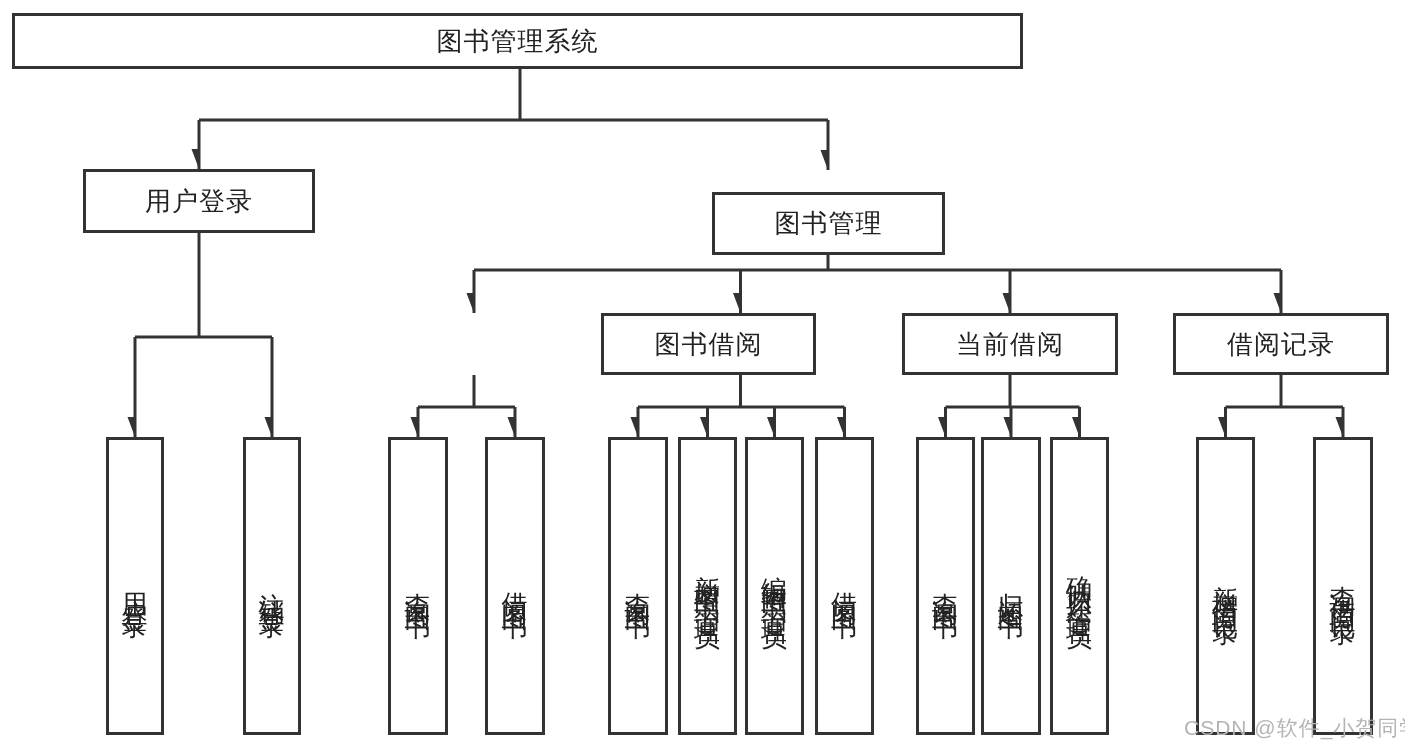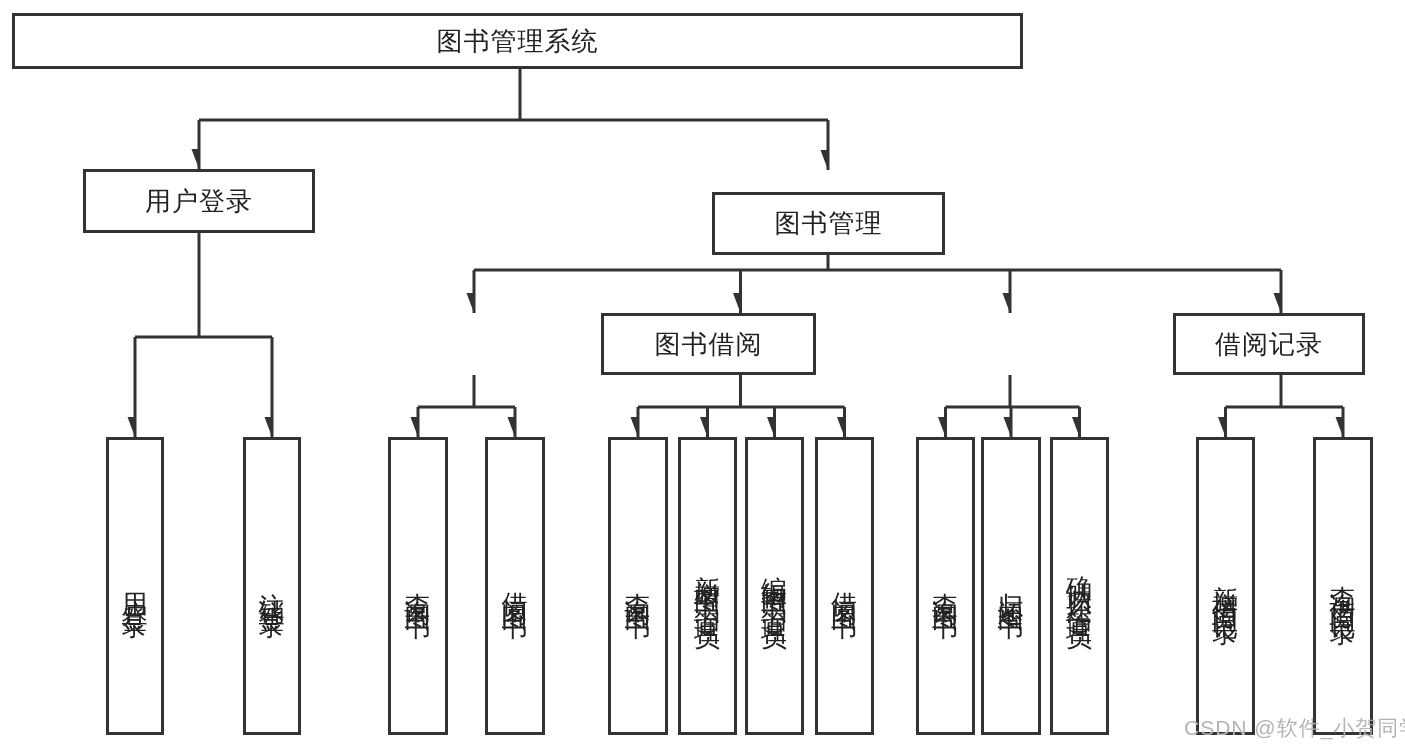--- a/index.html
+++ b/index.html
@@ -96,21 +96,22 @@
       <line x1="1343" y1="407" x2="1343" y2="437" marker-end="url(#arw)"></line>
     </g>
   </svg>
 
   <div class="node" style="left:12px; top:13px; width:1011px; height:56px;">图书管理系统</div>
 
   <div class="node" style="left:83px; top:169px; width:232px; height:64px;">用户登录</div>
   <div class="node" style="left:712px; top:170px; width:233px; height:63px;margin-top:22px;">图书管理</div>
 
   <div class="node" style="left:601px; top:313px; width:215px; height:62px;">图书借阅</div>
-  <div class="node" style="left:1173px; top:313px; width:192px; height:62px;">借阅记录</div>
+  <div class="node" style="left:902px; top:313px; width:216px; height:62px;">当前借阅</div>
+  <div class="node" style="left:1173px; top:313px; width:216px; height:62px;">借阅记录</div>
 
   <div class="node leaf" style="left:106px; top:437px; width:58px; height:298px;">用户登录</div>
   <div class="node leaf" style="left:243px; top:437px; width:58px; height:298px;">注销登录</div>
 
   <div class="node leaf" style="left:388px; top:437px; width:60px; height:298px;">查询图书</div>
   <div class="node leaf" style="left:485px; top:437px; width:60px; height:298px;">借阅图书</div>
 
   <div class="node leaf" style="left:608px; top:437px; width:60px; height:298px;">查询图书</div>
   <div class="node leaf" style="left:678px; top:437px; width:59px; height:298px;">新增图书（管理员）</div>
   <div class="node leaf" style="left:745px; top:437px; width:59px; height:298px;">编辑图书（管理员）</div>

